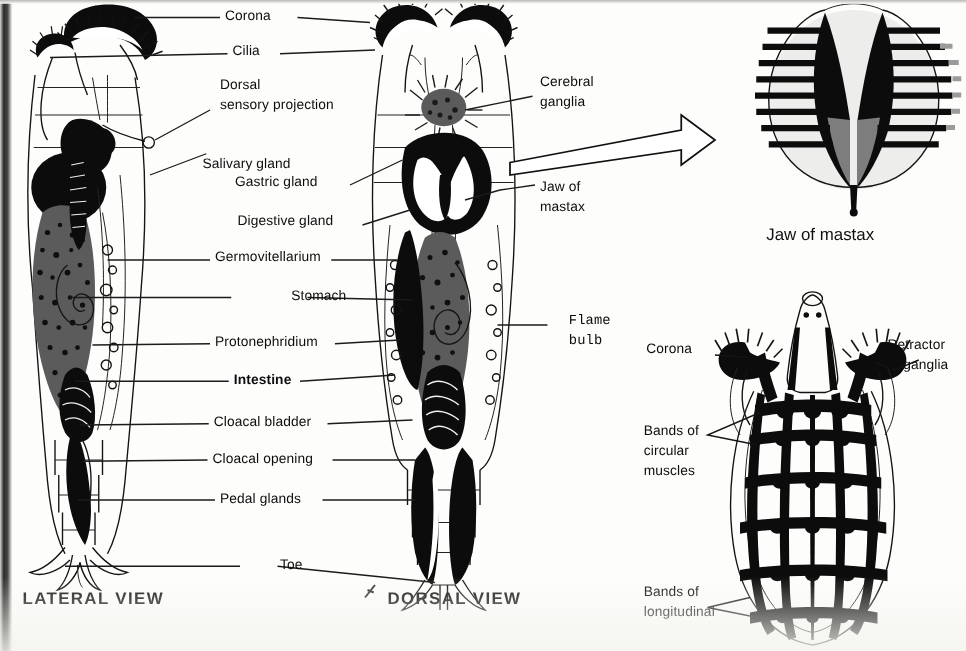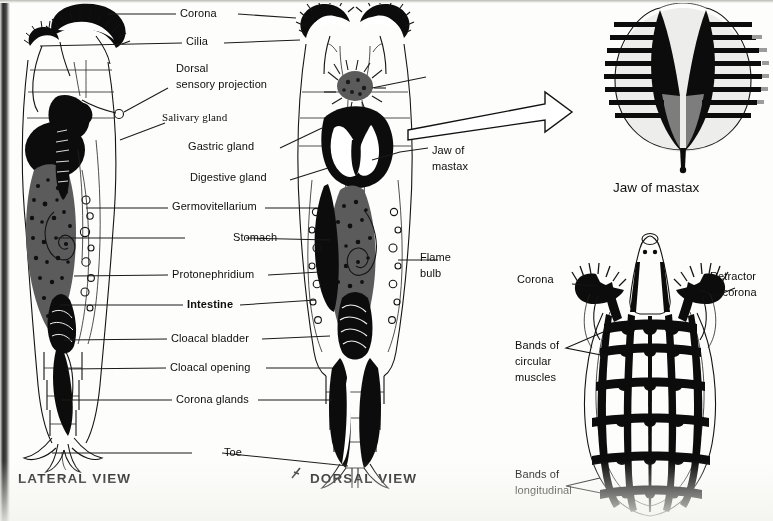--- a/index.html
+++ b/index.html
@@ -531,40 +531,42 @@
       <path d="M372 160 L400 152 L428 148"></path>
 
       <path d="M398 260 L438 260"></path>
     </g>
   </svg>
 
   <div class="lbl" style="left:180px;top:6px;">Corona</div>
   <div class="lbl" style="left:186px;top:34px;">Cilia</div>
   <div class="lbl two" style="left:162px;top:60px;margin-left:14px;">Dorsal
 sensory projection</div>
-  <div class="lbl" style="left:162px;top:110px;font-family:Liberation Serif, serif;">Salivary gland</div>
+  <div class="lbl" style="left:162px;top:124px;">Salivary gland</div>
   <div class="lbl" style="left:188px;top:139px;">Gastric gland</div>
   <div class="lbl" style="left:190px;top:170px;">Digestive gland</div>
   <div class="lbl" style="left:172px;top:199px;">Germovitellarium</div>
   <div class="lbl" style="left:189px;top:230px;margin-left:44px;">Stomach</div>
   <div class="lbl" style="left:172px;top:267px;">Protonephridium</div>
   <div class="lbl" style="left:187px;top:297px;font-weight:bold;">Intestine</div>
   <div class="lbl" style="left:171px;top:331px;">Cloacal bladder</div>
   <div class="lbl" style="left:170px;top:360px;">Cloacal opening</div>
-  <div class="lbl" style="left:176px;top:392px;">Corona glands</div>
+  <div class="lbl" style="left:176px;top:392px;">Pedal glands</div>
   <div class="lbl" style="left:196px;top:445px;margin-left:28px;">Toe</div>
 
+  <div class="lbl two" style="left:432px;top:58px;">Cerebral
+ganglia</div>
   <div class="lbl two" style="left:432px;top:142px;">Jaw of
 mastax</div>
-  <div class="lbl two" style="left:420px;top:249px;">Flame
+  <div class="lbl two" style="left:455px;top:249px;font-family:Liberation Mono, monospace;">Flame
 bulb</div>
 
   <div class="lbl" style="left:517px;top:272px;">Corona</div>
   <div class="lbl two" style="left:710px;top:268px;">Retractor
-of corona</div>
+of ganglia</div>
   <div class="lbl two" style="left:515px;top:337px;">Bands of
 circular
 muscles</div>
   <div class="lbl two" style="left:515px;top:466px;">Bands of
 longitudinal</div>
 
   <div class="viewlbl" style="left:18px;top:471px;">LATERAL VIEW</div>
   <div class="viewlbl" style="left:310px;top:471px;">DORSAL VIEW</div>
   <div class="cap" style="left:613px;top:180px;">Jaw of mastax</div>
 

